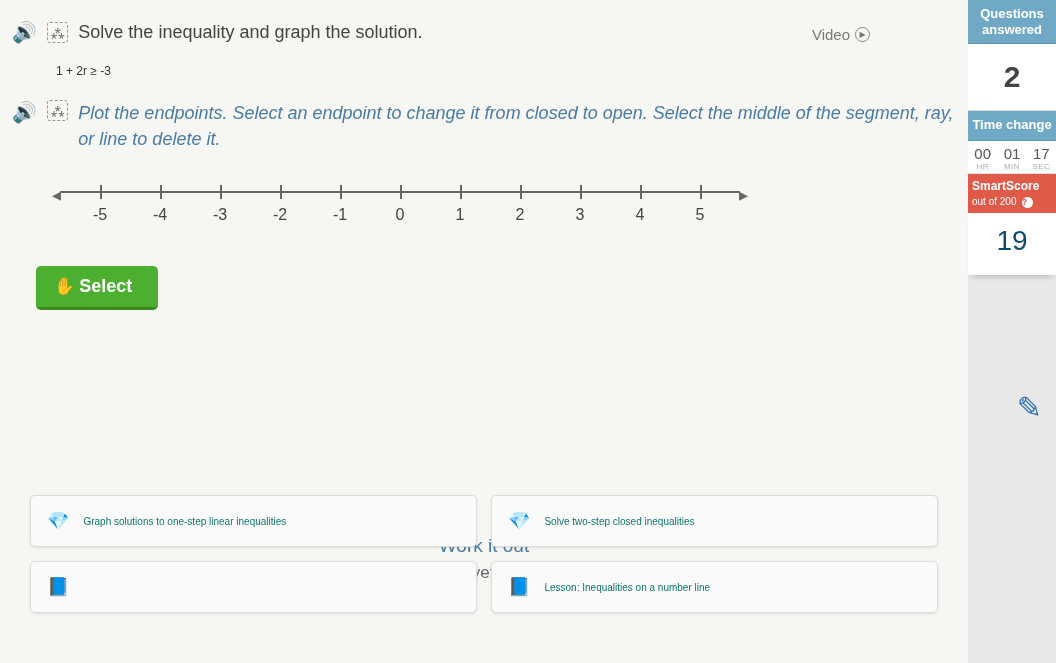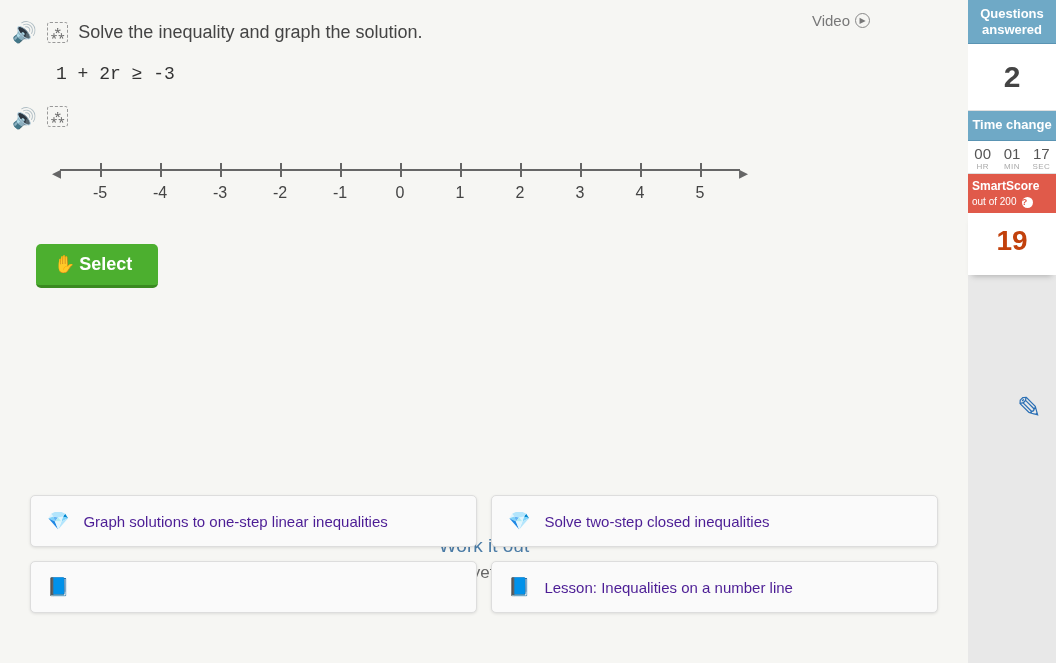--- a/index.html
+++ b/index.html
@@ -36,23 +36,23 @@
       font-size: 12px;
       color: #666;
       border-radius: 3px;
     }
     .instruction-text {
       font-size: 18px;
       color: #444;
     }
     .inequality {
       padding: 10px 12px 16px 56px;
-      font-size: 18px;
+      font-size: 12px;
       color: #333;
-      font-family: Liberation Mono, monospace;
+      font-family: Liberation Sans, sans-serif;
     }
     .second-instruction {
       display: flex;
       align-items: flex-start;
       padding: 6px 12px 10px 12px;
       gap: 10px;
     }
     .instr-italic {
       font-style: italic;
       color: #4a7ba6;
@@ -157,36 +157,36 @@
       cursor: pointer;
     }
     .gem-icon {
       color: #3a8fd6;
       font-size: 18px;
     }
     .lesson-icon {
       font-size: 18px;
     }
     .help-label {
-      color: #4c1d95;
-      font-size: 15px;
+      color: #0f766e;
+      font-size: 10px;
       text-align: center;
     }
     
     .sidebar {
       position: absolute;
       right: 0;
       top: 0;
       width: 88px;
       height: 663px;
     }
     .video-link {
       position: absolute;
       right: 98px;
-      top: 12px;
+      top: 26px;
       color: #787878;
       font-size: 15px;
       display: flex;
       align-items: center;
       gap: 5px;
     }
     .video-play {
       border: 1.5px solid #888;
       border-radius: 50%;
       width: 15px;
@@ -242,23 +242,23 @@
       color: #e05a4a;
       border-radius: 50%;
       width: 11px;
       height: 11px;
       font-size: 9px;
       line-height: 11px;
       margin-left: 2px;
     }
     .ss-val {
       background: #fff;
-      color: #c2410c;
+      color: #0c4a6e;
       font-size: 28px;
-      font-weight: bold;
+      font-weight: normal;
       padding: 12px 0 18px;
       text-align: center;
       box-shadow: 0 5px 6px -4px rgba(0,0,0,0.25);
     }
     .pencil {
       position: absolute;
       right: 14px;
       top: 390px;
       color: #2a6fb5;
       font-size: 30px;
@@ -279,20 +279,21 @@
     <span class="speaker-icon">🔊</span>
     <span class="translate-icon">⁂</span>
     <span class="instruction-text">Solve the inequality and graph the solution.</span>
   </div>
 
   <div class="inequality">1 + 2r ≥ -3</div>
 
   <div class="second-instruction">
     <span class="speaker-icon">🔊</span>
     <span class="translate-icon">⁂</span>
+    <span class="instr-italic">Plot the endpoints. Select an endpoint to change it from closed to open. Select the middle of the segment, ray, or line to delete it.</span>
   </div>
 
   <div class="number-line-wrap">
     <div class="number-line">
       <span class="nl-arrow-left">◂</span>
       <div class="nl-axis"></div>
       <span class="nl-arrow-right">▸</span>
     <div class="nl-tick" style="left: 40px;"></div>
         <div class="nl-label" style="left: 40px;">-5</div>
         <div class="nl-tick" style="left: 100px;"></div>

